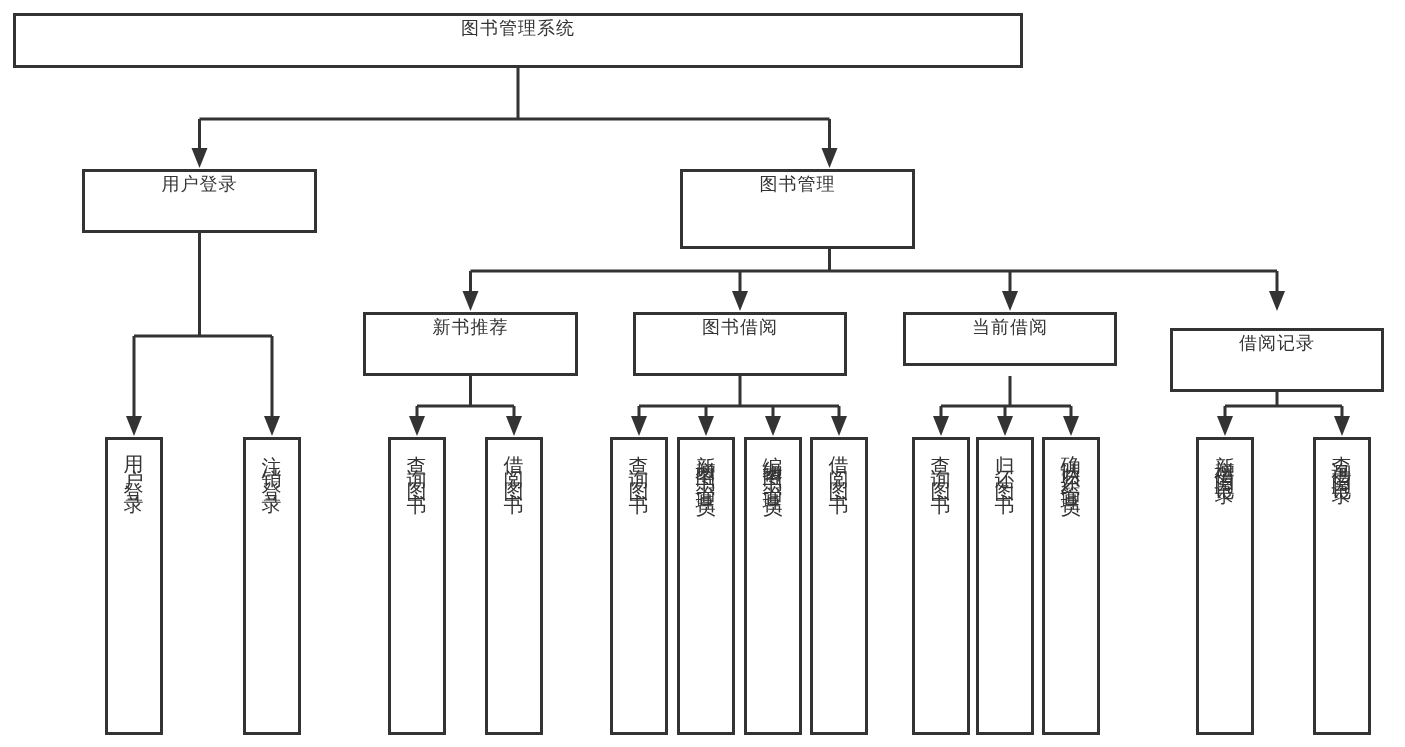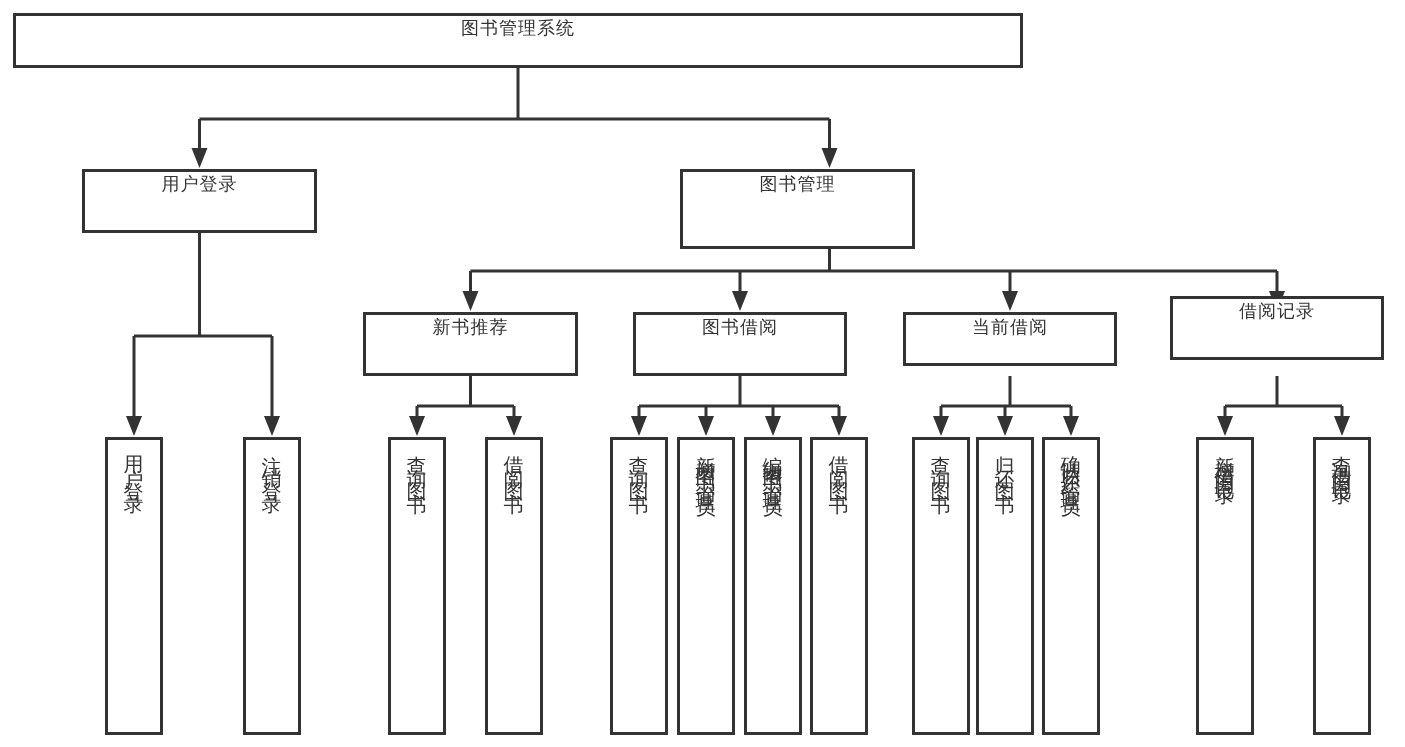--- a/index.html
+++ b/index.html
@@ -90,21 +90,21 @@
 
   <div class="node h-node" style="left:363px; top:312px; width:215px; height:64px;">
     <span>新书推荐</span>
   </div>
   <div class="node h-node" style="left:633px; top:312px; width:214px; height:64px;">
     <span>图书借阅</span>
   </div>
   <div class="node h-node" style="left:903px; top:312px; width:214px; height:54px;">
     <span>当前借阅</span>
   </div>
-  <div class="node h-node" style="left:1170px; top:296px; width:214px; height:64px;">
+  <div class="node h-node" style="left:1170px; top:328px; width:214px; height:64px;">
     <span>借阅记录</span>
   </div>
 
   <div class="node v-node" style="left:105px; top:437px; width:58px; height:298px;">
     <span class="vtxt short">用户登录</span>
   </div>
   <div class="node v-node" style="left:243px; top:437px; width:58px; height:298px;">
     <span class="vtxt short">注销登录</span>
   </div>
 

